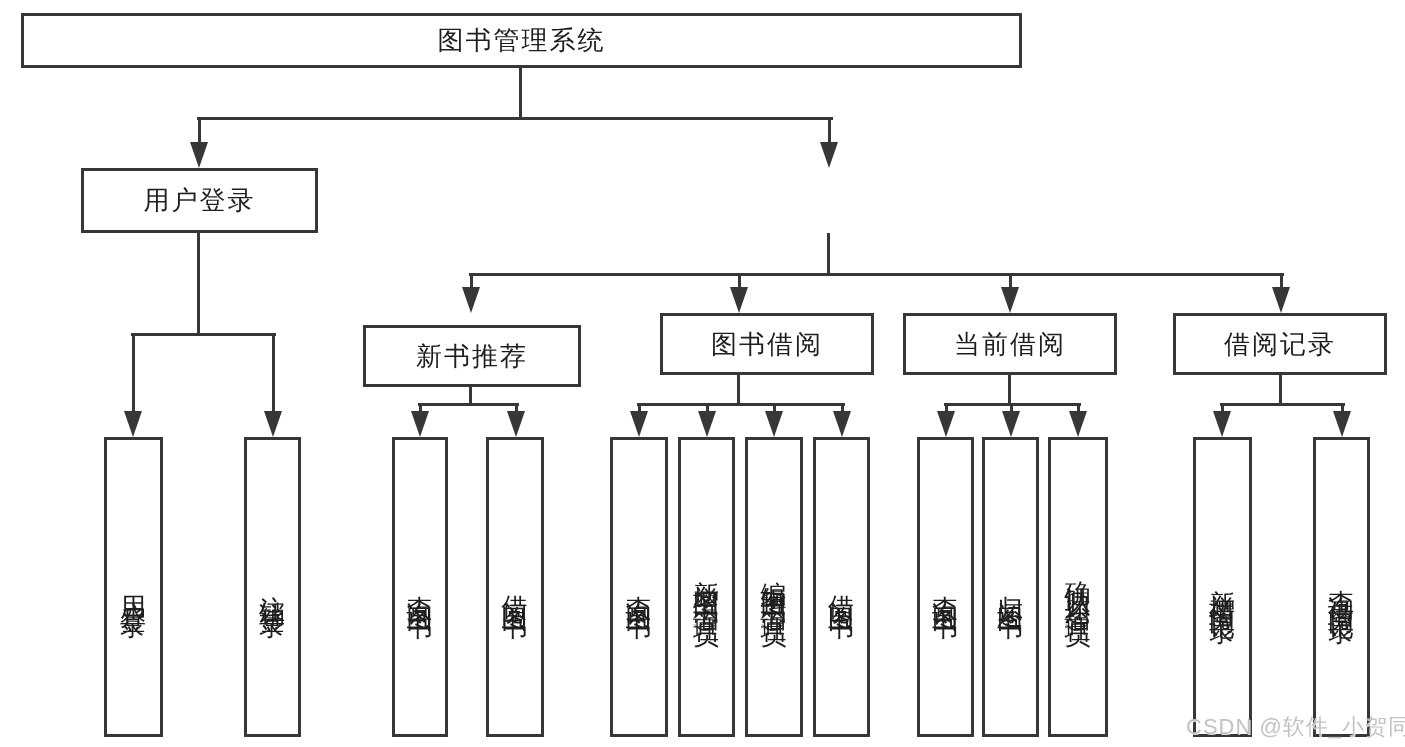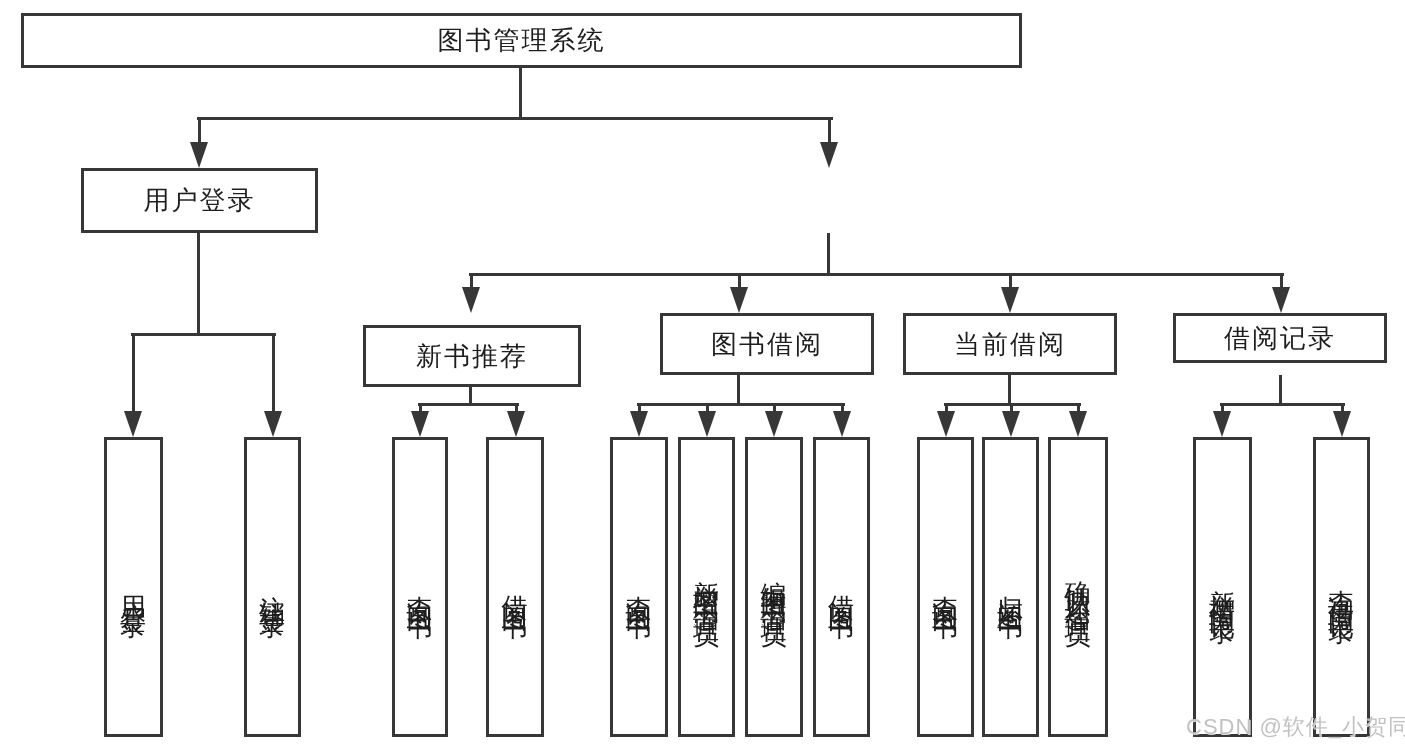--- a/index.html
+++ b/index.html
@@ -123,21 +123,21 @@
     <div class="arrow-head" style="left: 1069px; top: 411px;"></div>
     <div class="arrow-shaft" style="left: 1221px; top: 403px; height: 10px;"></div>
     <div class="arrow-head" style="left: 1213px; top: 411px;"></div>
     <div class="arrow-shaft" style="left: 1341px; top: 403px; height: 10px;"></div>
     <div class="arrow-head" style="left: 1333px; top: 411px;"></div>
     <div class="node h" style="left: 21px; top: 13px; width: 1001px; height: 55px;">图书管理系统</div>
     <div class="node h" style="left: 81px; top: 168px; width: 237px; height: 65px;">用户登录</div>
     <div class="node h" style="left: 363px; top: 313px; width: 218px; height: 62px; margin-top: 12px;">新书推荐</div>
     <div class="node h" style="left: 632px; top: 313px; width: 214px; height: 62px; margin-left: 28px;">图书借阅</div>
     <div class="node h" style="left: 903px; top: 313px; width: 214px; height: 62px;">当前借阅</div>
-    <div class="node h" style="left: 1173px; top: 313px; width: 214px; height: 50px;">借阅记录</div>
+    <div class="node h" style="left: 1173px; top: 313px; width: 214px; height: 62px;">借阅记录</div>
     <div class="node v" style="left: 104px; top: 437px; width: 59px; height: 300px;">用户登录</div>
     <div class="node v" style="left: 244px; top: 437px; width: 57px; height: 300px;">注销登录</div>
     <div class="node v" style="left: 392px; top: 437px; width: 56px; height: 300px;">查询图书</div>
     <div class="node v" style="left: 486px; top: 437px; width: 58px; height: 300px;">借阅图书</div>
     <div class="node v" style="left: 610px; top: 437px; width: 58px; height: 300px;">查询图书</div>
     <div class="node v" style="left: 678px; top: 437px; width: 57px; height: 300px;">新增图书（管理员）</div>
     <div class="node v" style="left: 745px; top: 437px; width: 58px; height: 300px;">编辑图书（管理员）</div>
     <div class="node v" style="left: 813px; top: 437px; width: 57px; height: 300px;">借阅图书</div>
     <div class="node v" style="left: 917px; top: 437px; width: 57px; height: 300px;">查询图书</div>
     <div class="node v" style="left: 982px; top: 437px; width: 57px; height: 300px;">归还图书</div>

